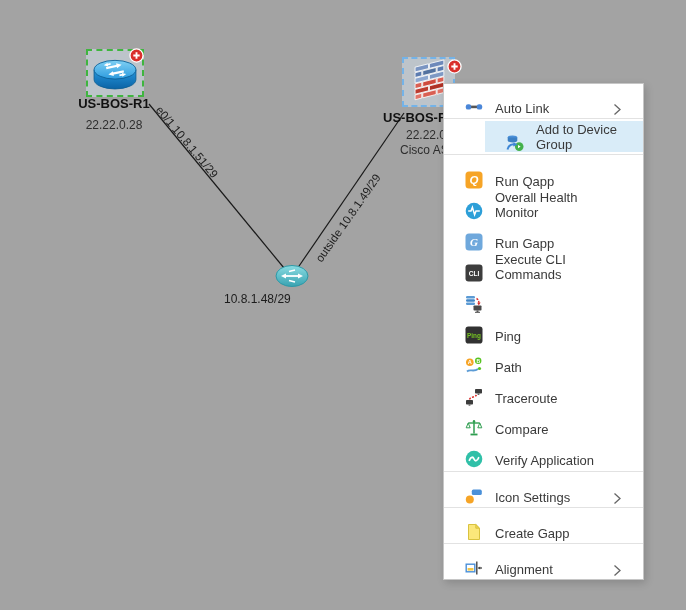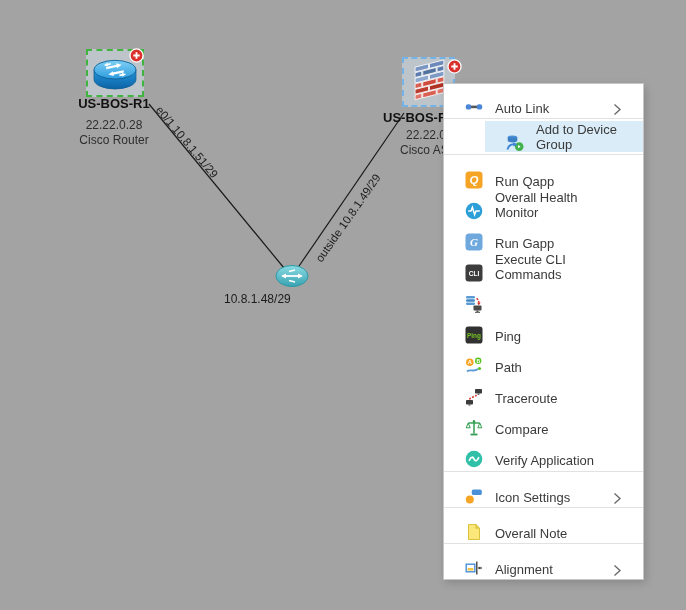--- a/index.html
+++ b/index.html
@@ -101,21 +101,20 @@
       </g>
     </svg>
     <svg class="badge" viewBox="0 0 16 16">
       <circle cx="8" cy="8" r="7" fill="#d9302c" stroke="#fff" stroke-width="1.4"></circle>
       <path d="M8 4.6 V11.4 M4.6 8 H11.4" stroke="#fff" stroke-width="2"></path>
     </svg>
   </div>
   <div class="dev-label" id="router-labels">
     <div class="dev-name">US-BOS-R1</div>
     <div class="dev-sub">22.22.0.28</div>
-    <div class="dev-sub">Cisco Router</div>
   </div>
 
   <div class="node" id="firewall-node">
     <svg width="49" height="46" viewBox="0 0 44 48">
       <g transform="translate(2,10) skewY(-14)" stroke="#fff" stroke-width="0.8">
         <rect x="6" y="0" width="14" height="5" fill="#7a95c2"></rect>
         <rect x="21" y="0" width="15" height="5" fill="#6d89ba"></rect>
         <rect x="6" y="5.8" width="7" height="5" fill="#5c7cb0"></rect>
         <rect x="14" y="5.8" width="14" height="5" fill="#53729f"></rect>
         <rect x="29" y="5.8" width="7" height="5" fill="#5c7cb0"></rect>
@@ -305,21 +304,21 @@
     </div>
 
     <div class="mgroup">
       <div class="mi">
         <span class="mic">
           <svg width="18" height="18" viewBox="0 0 18 18">
             <path d="M3.5 1.5 H10.8 L14.5 5.2 V16.5 H3.5 Z" fill="#fbe77a" stroke="#d9c23f" stroke-width="1"></path>
             <path d="M10.8 1.5 L14.5 5.2 H10.8 Z" fill="#efd44e" stroke="#d9c23f" stroke-width="1"></path>
           </svg>
         </span>
-        <span class="mil">Overall Note</span>
+        <span class="mil">Create Gapp</span>
       </div>
     </div>
 
     <div class="mgroup">
       <div class="mi">
         <span class="mic">
           <svg width="18" height="18" viewBox="0 0 18 18">
             <rect x="1.2" y="5.2" width="8.6" height="7.6" fill="none" stroke="#4a90d9" stroke-width="1.4"></rect>
             <rect x="2.6" y="9" width="5.8" height="2.6" fill="#f3c84a"></rect>
             <path d="M11.8 2.5 V15.5" stroke="#444" stroke-width="1.4"></path>

